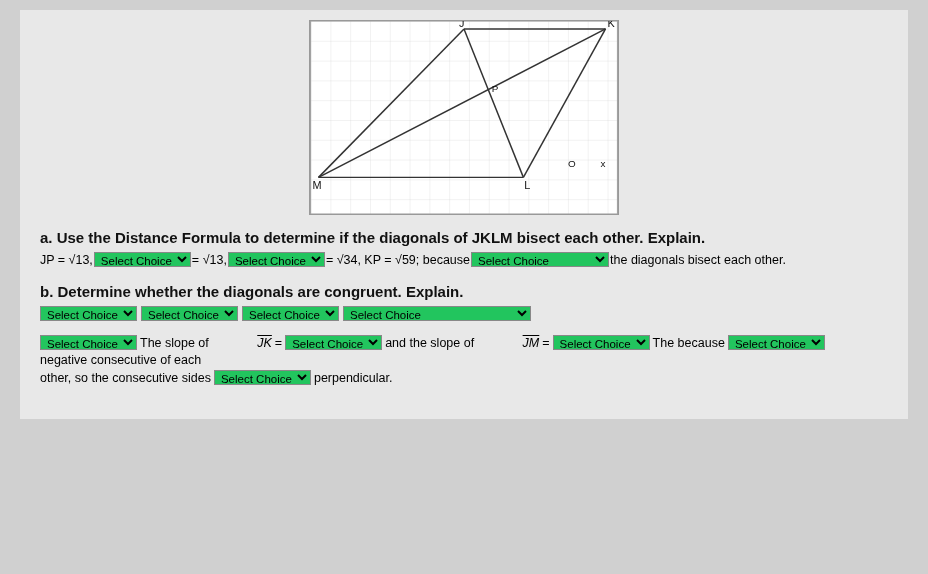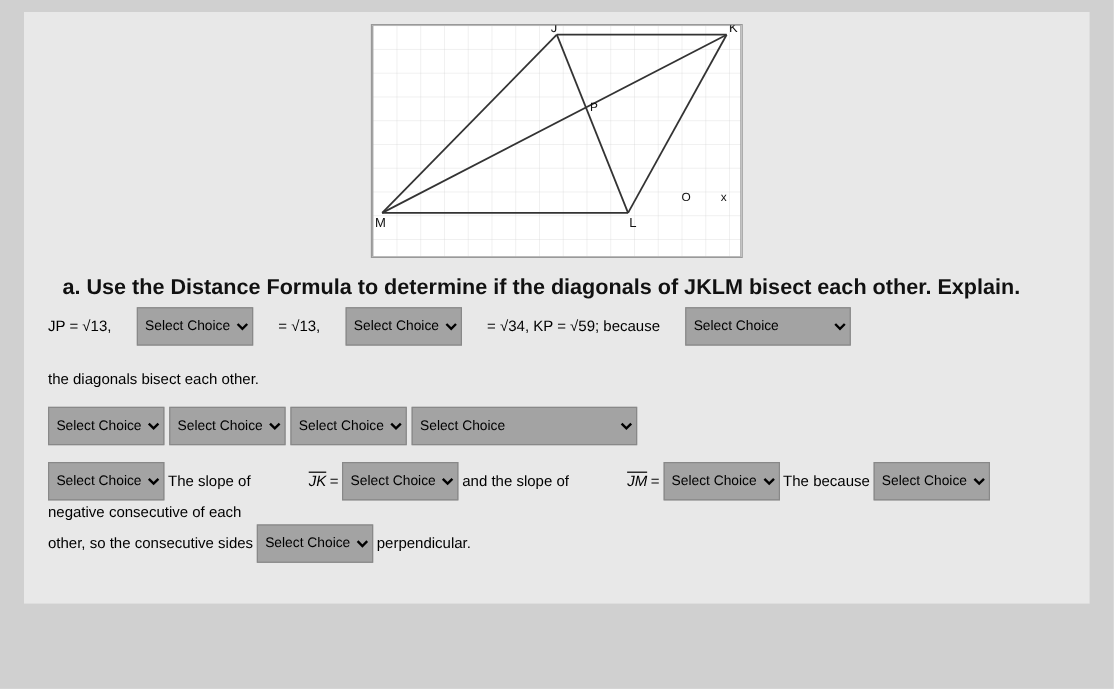--- a/index.html
+++ b/index.html
@@ -38,51 +38,50 @@
 
     .grid-svg {
       position: absolute;
       top: 0; left: 0;
       width: 100%; height: 100%;
     }
 
     
     .section-label {
       font-weight: bold;
-      font-size: 18px;
+      font-size: 15px;
       margin-bottom: 6px;
       color: #111;
-      margin-left: 12px;
     }
 
     .section {
       margin-bottom: 14px;
     }
 
     
     .math-row {
       display: flex;
-      align-items: center;
+      align-items: flex-end;
       flex-wrap: wrap;
-      gap: 21px;
+      gap: 1px;
       font-size: 12.5px;
       margin-bottom: 16px;
     }
 
     .math-text {
       white-space: nowrap;
     }
 
     select.choice-select {
       font-size: 11.5px;
       padding: 1px 2px;
       border: 1px solid #888;
-      background: #a3a3a3;
+      background: #22c55e;
       cursor: pointer;
-      height: 32px;
+      height: 15px;
       min-width: 90px;
     }
 
     select.choice-select-wide {
       min-width: 130px;
     }
 
     .overline {
       text-decoration: overline;
       font-style: italic;
@@ -170,20 +169,21 @@
         <option>Select Choice</option>
         <option>JP = KP and MP = LP</option>
         <option>JP ≠ KP</option>
         <option>all sides equal</option>
       </select>
       <span class="math-text">the diagonals bisect each other.</span>
     </div>
   </div>
 
   <div class="section">
+    <div class="section-label">b. Determine whether the diagonals are congruent. Explain.</div>
     <div class="part-b-row">
       <select class="choice-select">
         <option>Select Choice</option>
         <option>JL</option>
         <option>KM</option>
         <option>≅</option>
         <option>≇</option>
       </select>
       <select class="choice-select">
         <option>Select Choice</option>

